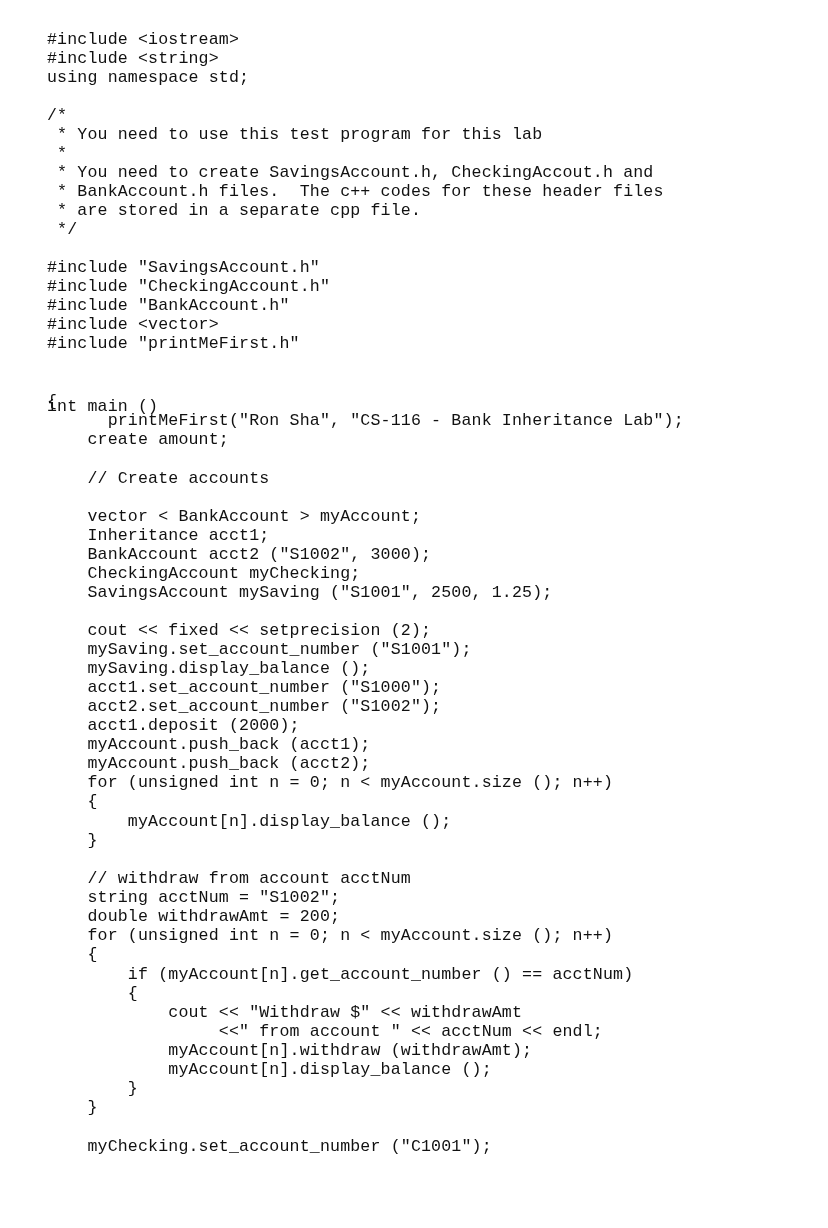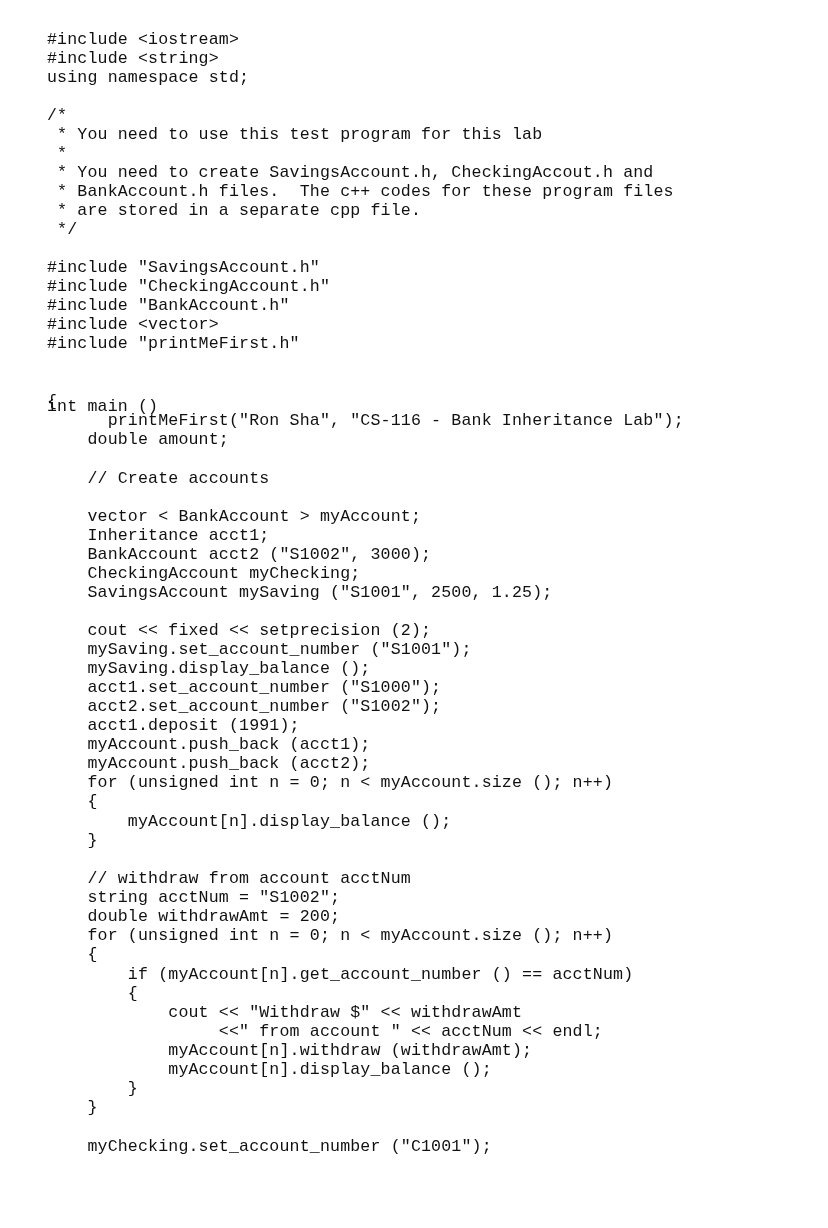--- a/index.html
+++ b/index.html
@@ -43,44 +43,44 @@
 
 <div class="page">
   <div class="code" id="code">
     <div class="line" style="top: 30px;">#include &lt;iostream&gt;</div>
     <div class="line" style="top: 49px;">#include &lt;string&gt;</div>
     <div class="line" style="top: 68px;">using namespace std;</div>
     <div class="line" style="top: 106px;">/*</div>
     <div class="line" style="top: 125px;"> * You need to use this test program for this lab</div>
     <div class="line" style="top: 144px;"> *</div>
     <div class="line" style="top: 163px;"> * You need to create SavingsAccount.h, CheckingAccout.h and</div>
-    <div class="line" style="top: 182px;"> * BankAccount.h files.  The c++ codes for these program files</div>
+    <div class="line" style="top: 182px;"> * BankAccount.h files.  The c++ codes for these header files</div>
     <div class="line" style="top: 201px;"> * are stored in a separate cpp file.</div>
     <div class="line" style="top: 220px;"> */</div>
     <div class="line" style="top: 258px;">#include "SavingsAccount.h"</div>
     <div class="line" style="top: 277px;">#include "CheckingAccount.h"</div>
     <div class="line" style="top: 296px;">#include "BankAccount.h"</div>
     <div class="line" style="top: 315px;">#include &lt;vector&gt;</div>
     <div class="line" style="top: 334px;">#include "printMeFirst.h"</div>
     <div class="line" style="top: 373px; margin-top: 24px;">int main ()</div>
     <div class="line" style="top: 392px;">{</div>
     <div class="line" style="top: 411px;">      printMeFirst("Ron Sha", "CS-116 - Bank Inheritance Lab");</div>
-    <div class="line" style="top: 430px;">    double amount;</div>
+    <div class="line" style="top: 430px;">    create amount;</div>
     <div class="line" style="top: 469px;">    // Create accounts</div>
     <div class="line" style="top: 507px;">    vector &lt; BankAccount &gt; myAccount;</div>
     <div class="line" style="top: 526px;">    Inheritance acct1;</div>
     <div class="line" style="top: 545px;">    BankAccount acct2 ("S1002", 3000);</div>
     <div class="line" style="top: 564px;">    CheckingAccount myChecking;</div>
     <div class="line" style="top: 583px;">    SavingsAccount mySaving ("S1001", 2500, 1.25);</div>
     <div class="line" style="top: 621px;">    cout &lt;&lt; fixed &lt;&lt; setprecision (2);</div>
     <div class="line" style="top: 640px;">    mySaving.set_account_number ("S1001");</div>
     <div class="line" style="top: 659px;">    mySaving.display_balance ();</div>
     <div class="line" style="top: 678px;">    acct1.set_account_number ("S1000");</div>
     <div class="line" style="top: 697px;">    acct2.set_account_number ("S1002");</div>
-    <div class="line" style="top: 716px;">    acct1.deposit (1991);</div>
+    <div class="line" style="top: 716px;">    acct1.deposit (2000);</div>
     <div class="line" style="top: 735px;">    myAccount.push_back (acct1);</div>
     <div class="line" style="top: 754px; text-align: right;">    myAccount.push_back (acct2);</div>
     <div class="line" style="top: 773px;">    for (unsigned int n = 0; n &lt; myAccount.size (); n++)</div>
     <div class="line" style="top: 792px;">    {</div>
     <div class="line" style="top: 812px;">        myAccount[n].display_balance ();</div>
     <div class="line" style="top: 831px;">    }</div>
     <div class="line" style="top: 869px;">    // withdraw from account acctNum</div>
     <div class="line" style="top: 888px;">    string acctNum = "S1002";</div>
     <div class="line" style="top: 907px;">    double withdrawAmt = 200;</div>
     <div class="line" style="top: 926px;">    for (unsigned int n = 0; n &lt; myAccount.size (); n++)</div>

